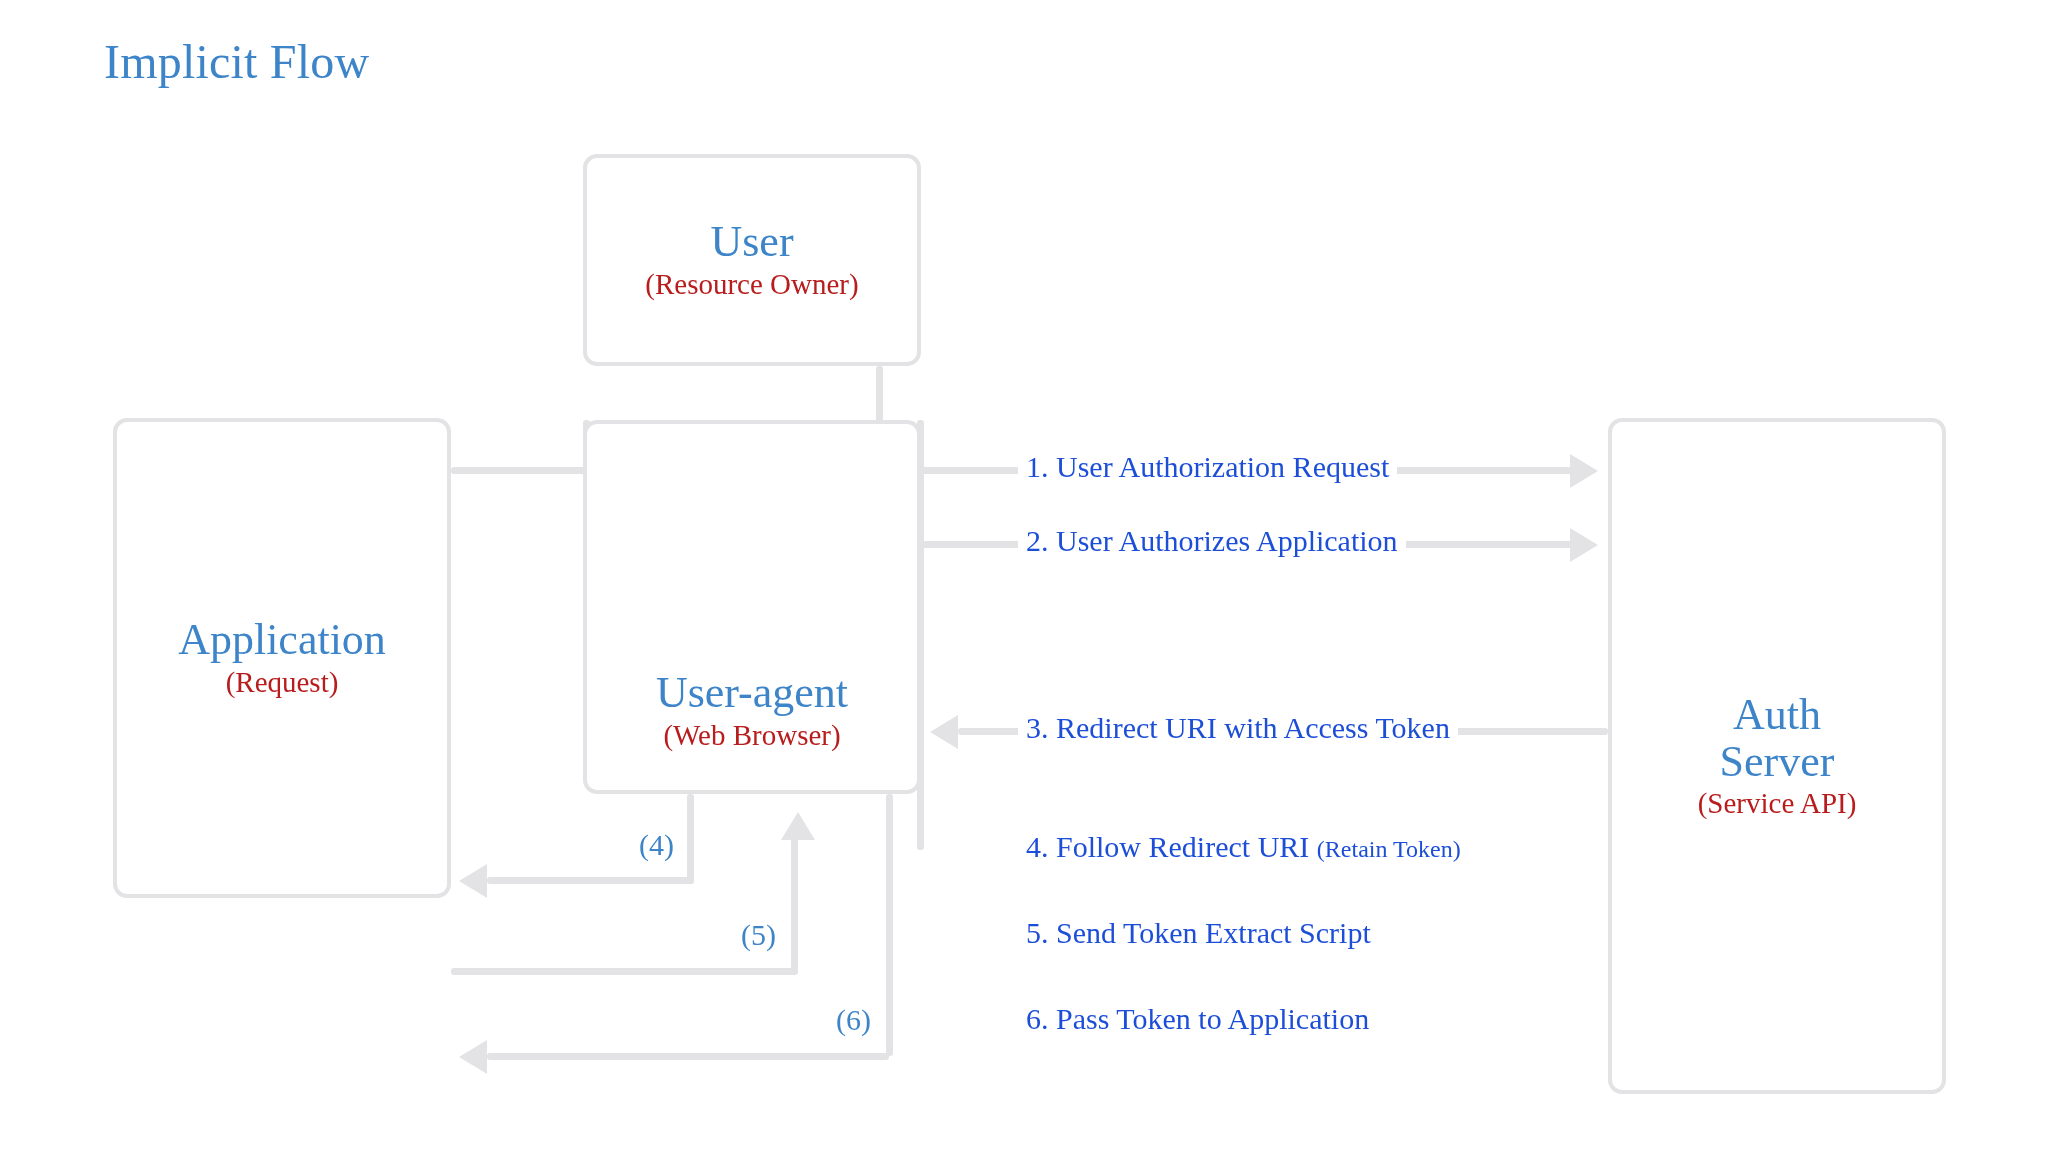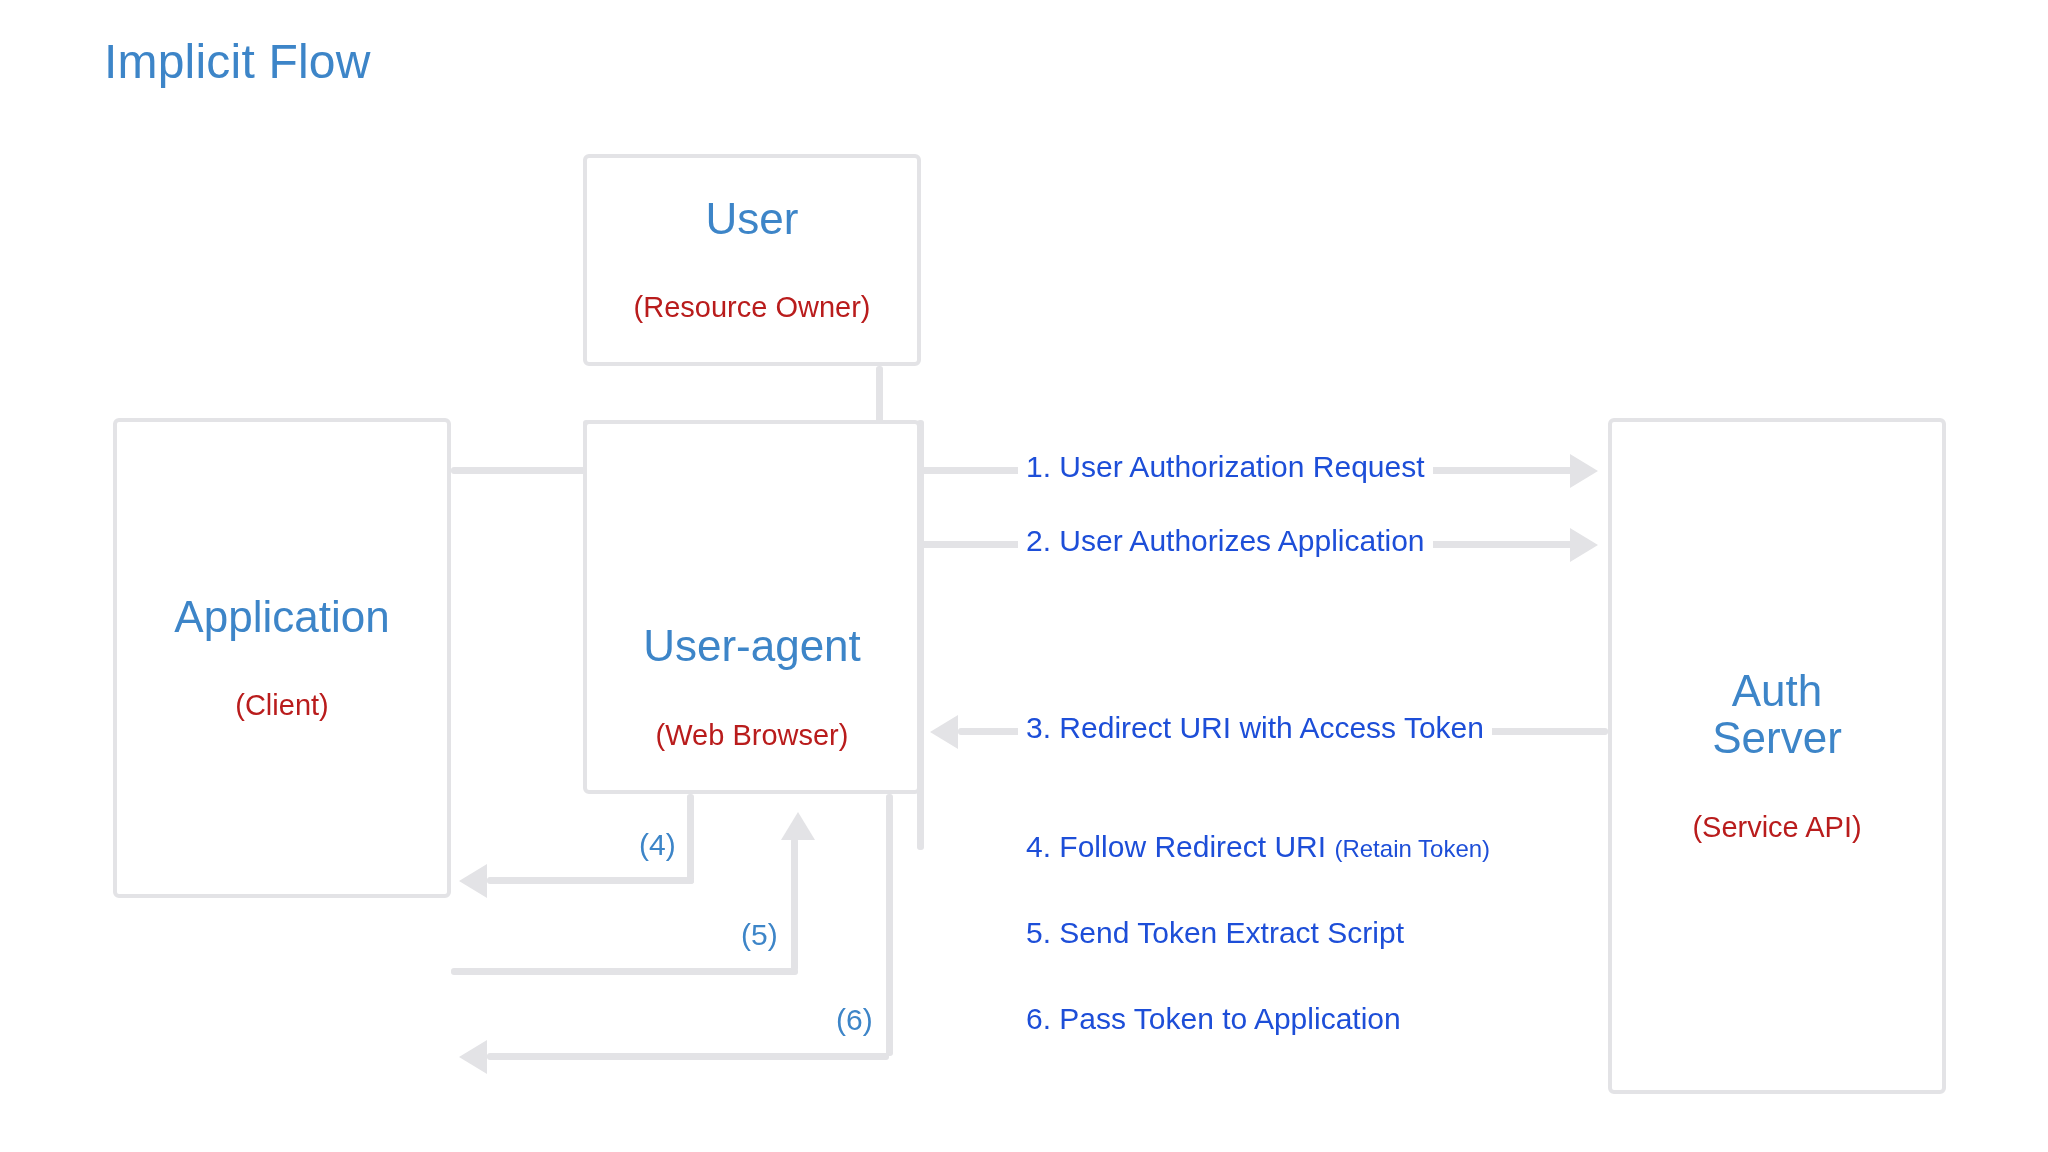--- a/index.html
+++ b/index.html
@@ -5,45 +5,44 @@
   html, body {
     margin: 0;
     padding: 0;
     background: #ffffff;
   }
   #stage {
     position: relative;
     width: 2048px;
     height: 1152px;
     background: #ffffff;
-    font-family: Liberation Sans, sans-serif;
+    font-family: Liberation Serif, serif;
     overflow: hidden;
   }
   #title {
     position: absolute;
     left: 104px;
     top: 34px;
     font-size: 48px;
     color: #3d85c8;
     font-weight: 400;
     letter-spacing: 0.2px;
     white-space: nowrap;
   }
   .node {
     position: absolute;
     box-sizing: border-box;
     border: 4px solid #e3e3e6;
-    border-radius: 6px;
+    border-radius: 14px;
     background: #ffffff;
     display: flex;
     flex-direction: column;
     align-items: center;
     justify-content: center;
     z-index: 3;
-    gap: 47px;
   }
   .node .main {
     font-size: 44px;
     color: #3d85c8;
     font-weight: 400;
     line-height: 1.06;
     text-align: center;
     white-space: pre-line;
   }
   .node .sub {
@@ -156,21 +155,21 @@
     <div class="sub">(Resource Owner)</div>
   </div>
 
   <div class="node" id="node-useragent">
     <div class="main">User-agent</div>
     <div class="sub">(Web Browser)</div>
   </div>
 
   <div class="node" id="node-app">
     <div class="main">Application</div>
-    <div class="sub">(Client)</div>
+    <div class="sub">(Request)</div>
   </div>
 
   <div class="node" id="node-auth">
     <div class="main">Auth
 Server</div>
     <div class="sub">(Service API)</div>
   </div>
 
   <div class="steplabel" style="left:1018px; top:450px;">1. User Authorization Request</div>
 

